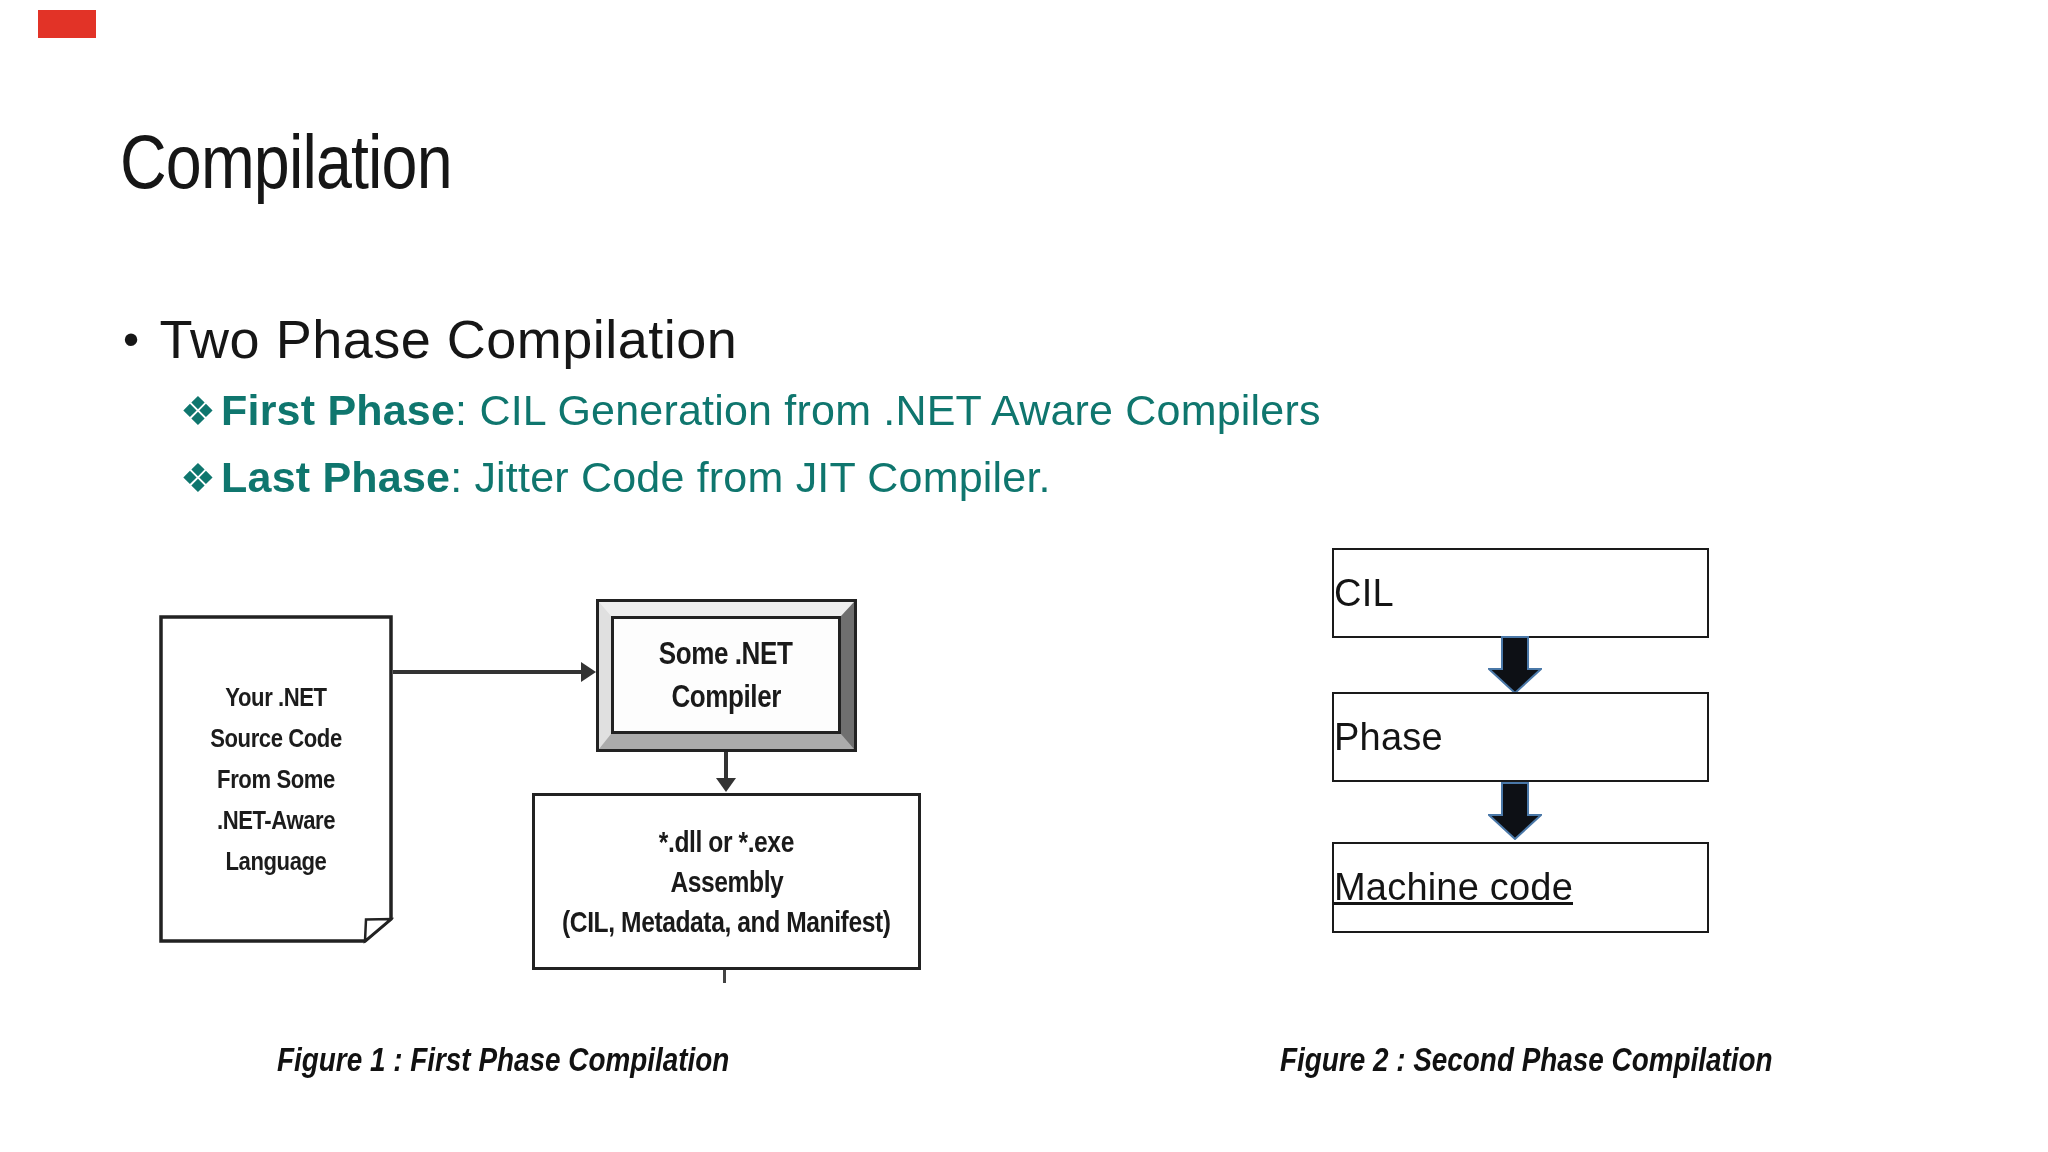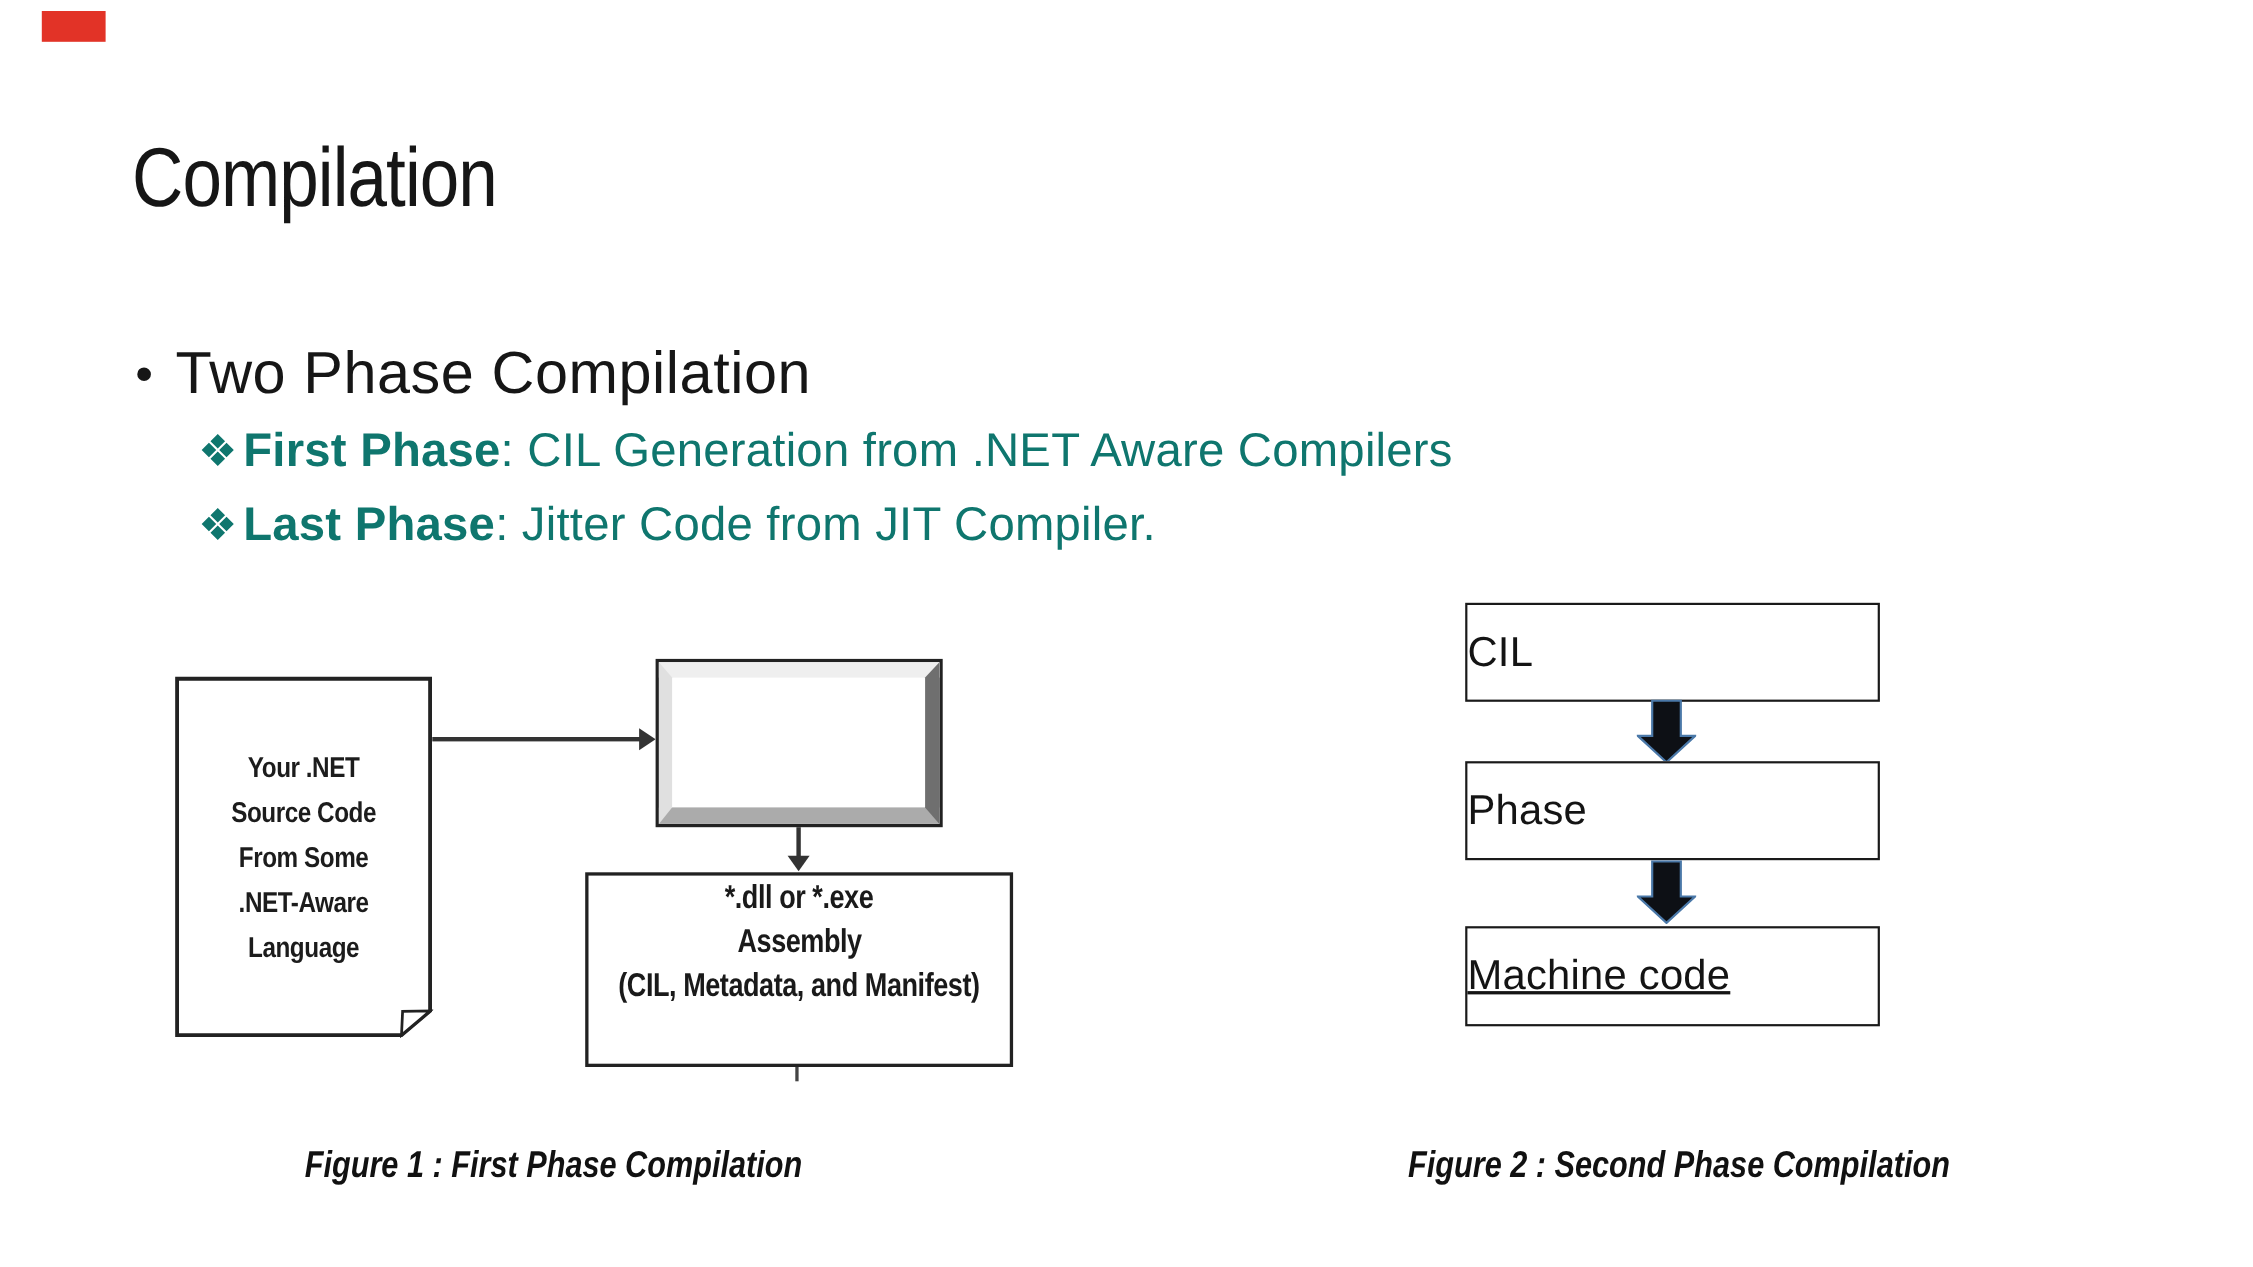--- a/index.html
+++ b/index.html
@@ -48,21 +48,21 @@
   .frame-inner{position:absolute;left:12px;top:14px;right:13px;bottom:15px;
     border:3px solid #222;background:#fdfdfd;display:flex;flex-direction:column;
     justify-content:center;align-items:center;}
   .frame-text{font-weight:700;font-size:31px;line-height:43px;color:#1a1a1a;
     transform:scaleX(.84);letter-spacing:-.5px;text-align:center;white-space:nowrap;}
   .v-arrow-line{left:724px;top:752px;width:4px;height:28px;background:#333;}
   .v-arrow-head{left:716px;top:778px;width:0;height:0;border-top:14px solid #333;
     border-left:10px solid transparent;border-right:10px solid transparent;}
   .assembly-box{left:532px;top:793px;width:389px;height:177px;border:3.5px solid #222;
     background:#fff;box-sizing:border-box;display:flex;flex-direction:column;
-    align-items:center;}
+    justify-content:center;align-items:center;}
   .assembly-text{font-weight:700;font-size:30px;line-height:40px;color:#1a1a1a;
     transform:scaleX(.82);letter-spacing:-.5px;text-align:center;white-space:nowrap;}
   .tick{left:723px;top:970px;width:3px;height:13px;background:#444;}
   .caption{
     font-size:34px;font-style:italic;font-weight:600;color:#111;line-height:38px;
     transform:scaleX(.82);transform-origin:left top;white-space:nowrap;
   }
   .caption1{left:277px;top:1040px;}
   .caption2{left:1280px;top:1040px;}
 
@@ -107,20 +107,24 @@
   <div>From Some</div>
   <div>.NET-Aware</div>
   <div>Language</div>
 </div>
 
 <div class="abs h-arrow-line"></div>
 <div class="abs h-arrow-head"></div>
 
 <div class="abs frame-outer">
   <div class="frame-bevel"></div>
+  <div class="frame-inner">
+    <div class="frame-text">Some .NET</div>
+    <div class="frame-text">Compiler</div>
+  </div>
 </div>
 
 <div class="abs v-arrow-line"></div>
 <div class="abs v-arrow-head"></div>
 
 <div class="abs assembly-box">
   <div class="assembly-text">*.dll or *.exe</div>
   <div class="assembly-text">Assembly</div>
   <div class="assembly-text">(CIL, Metadata, and Manifest)</div>
 </div>

